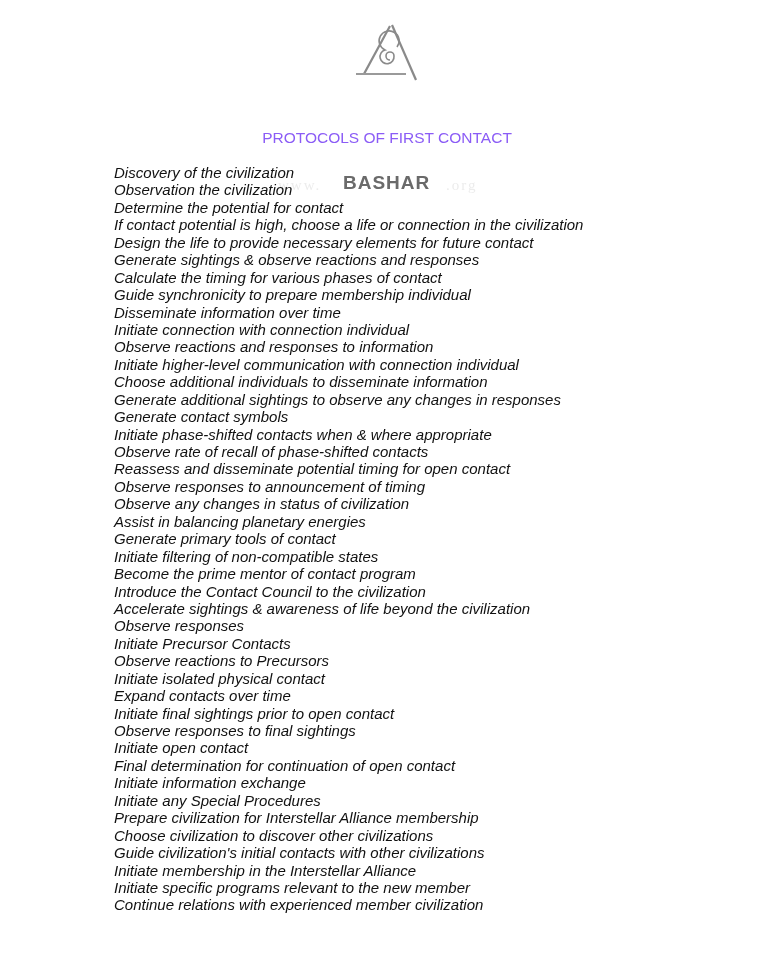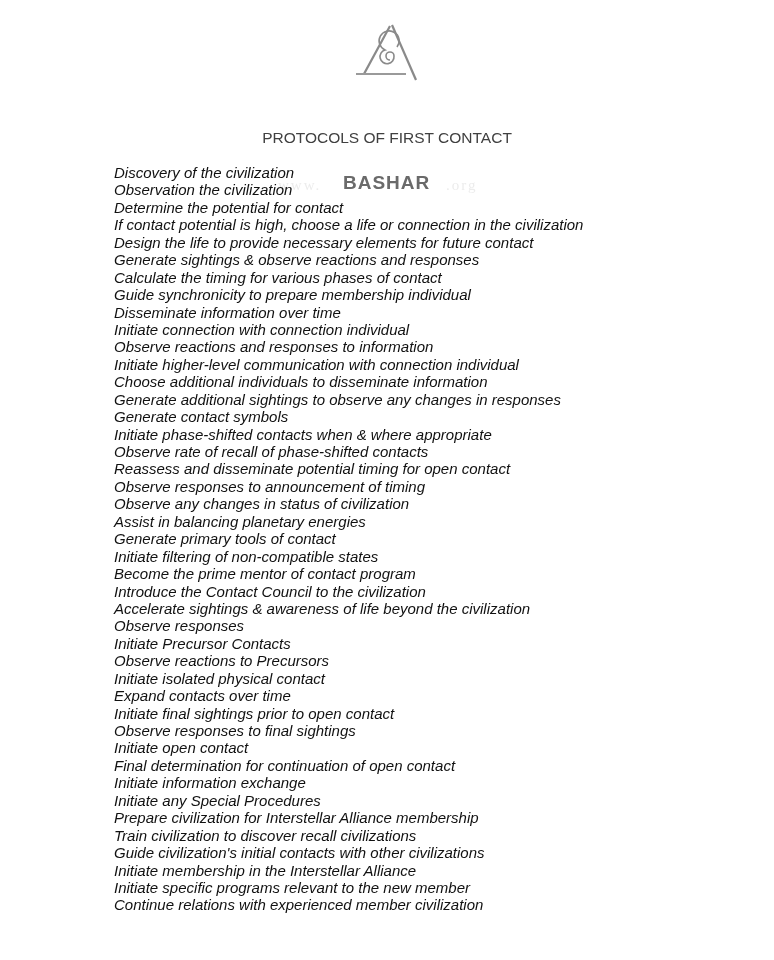--- a/index.html
+++ b/index.html
@@ -2,21 +2,21 @@
 <html><head>
 <meta charset="utf-8">
 <style>
   html, body { margin: 0; padding: 0; background: #ffffff; }
   body { width: 774px; height: 960px; position: relative; overflow: hidden; font-family: "Liberation Sans", sans-serif; color: #111; }
   .logo { position: absolute; left: 340px; top: 22px; width: 100px; height: 64px; }
   .wordmark { position: absolute; top: 86px; left: 0; width: 774px; text-align: center; height: 24px; }
   .watermark-left { position: absolute; left: 278px; top: 91px; font-family: "Liberation Serif", serif; font-size: 15px; color: #ececec; letter-spacing: 2px; }
   .watermark-right { position: absolute; left: 446px; top: 91px; font-family: "Liberation Serif", serif; font-size: 15px; color: #ececec; letter-spacing: 2px; }
   .brand { position: absolute; left: 343px; top: 86px; font-family: Liberation Sans, sans-serif; font-size: 19px; color: #6a6a6a; letter-spacing: 1px; font-weight: bold; }
-  .title { position: absolute; top: 129px; left: 0; width: 774px; text-align: center; font-size: 15.5px; color: #404040; }
+  .title { position: absolute; top: 129px; left: 0; width: 774px; text-align: center; font-size: 15.5px; color: #8b5cf6; }
   .list { position: absolute; top: 164px; left: 114px; margin: 0; padding: 0; list-style: none; font-style: italic; }
   .list li { font-size: 15px; line-height: 17.45px; height: 17.45px; white-space: nowrap; color: #111; }
   .footer { position: absolute; top: 933px; left: 0; width: 774px; text-align: center; font-size: 11px; color: #777; margin-top: 36px; }
 </style>
 </head>
 <body>
 
 <div class="logo">
   <svg width="100" height="64" viewBox="0 0 100 64">
     <path d="M50 4 L24 52 L64 52" fill="none" stroke="#8a8a8a" stroke-width="2.2"></path>
@@ -66,20 +66,20 @@
   <li>Observe reactions to Precursors</li>
   <li>Initiate isolated physical contact</li>
   <li>Expand contacts over time</li>
   <li>Initiate final sightings prior to open contact</li>
   <li>Observe responses to final sightings</li>
   <li>Initiate open contact</li>
   <li>Final determination for continuation of open contact</li>
   <li>Initiate information exchange</li>
   <li>Initiate any Special Procedures</li>
   <li>Prepare civilization for Interstellar Alliance membership</li>
-  <li>Train civilization to discover recall civilizations</li>
+  <li>Choose civilization to discover other civilizations</li>
   <li>Guide civilization's initial contacts with other civilizations</li>
   <li>Initiate membership in the Interstellar Alliance</li>
   <li>Initiate specific programs relevant to the new member</li>
   <li>Continue relations with experienced member civilization</li>
 </ul>
 
 <div class="footer">©2016 Darryl Anka. Licensed to Bashar Communications. All Rights Reserved.</div>
 
 </body></html>

